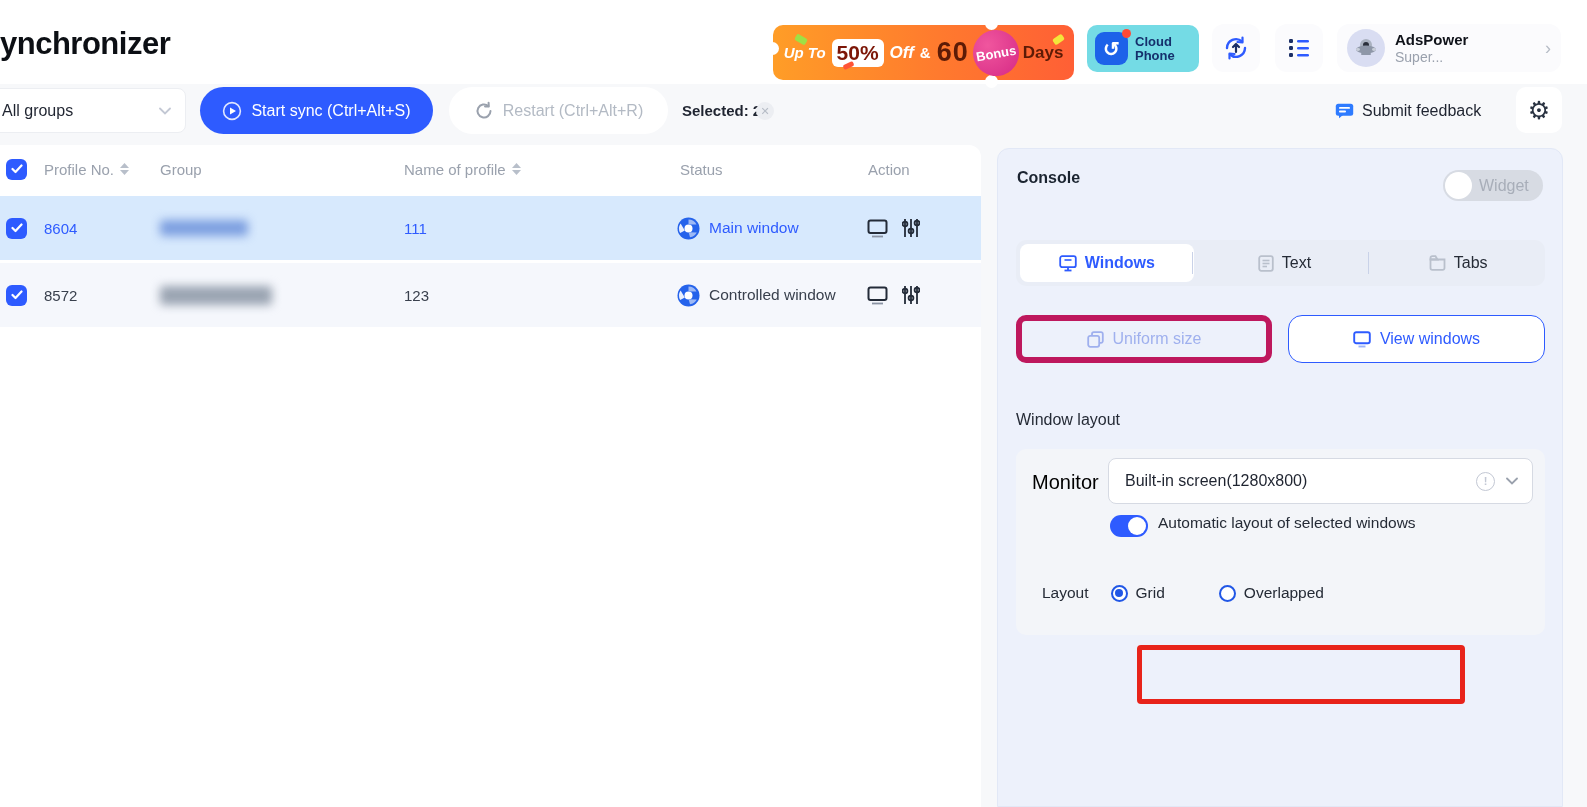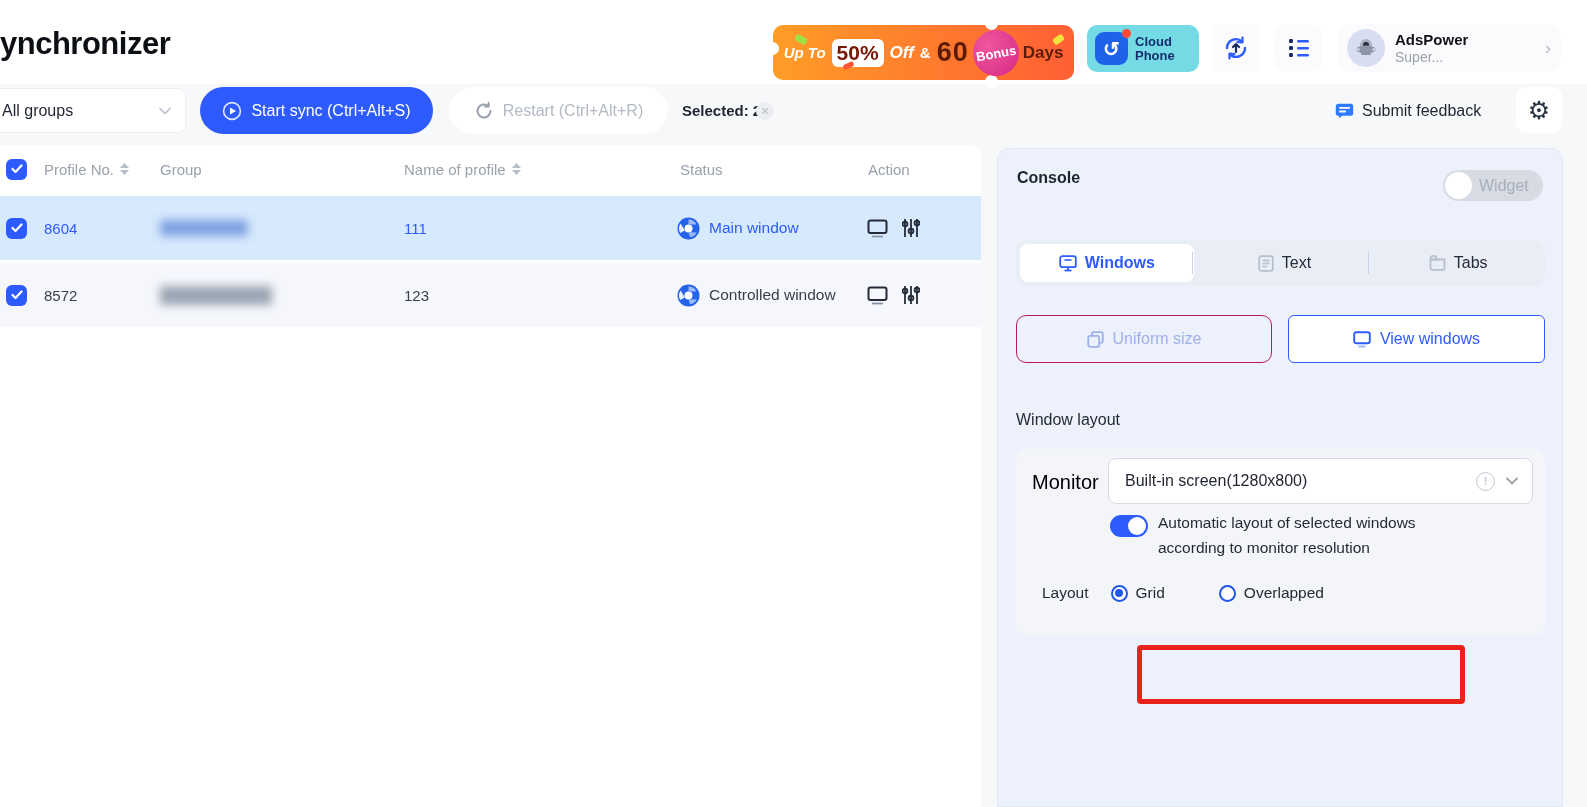--- a/index.html
+++ b/index.html
@@ -63,22 +63,22 @@
   
   .panel{left:997px;top:148px;width:566px;height:659px;background:#edf1fb;border:1px solid #e2e8f6;border-radius:12px 12px 0 0;box-sizing:border-box;}
   .console-title{left:1017px;top:169px;font-size:16px;font-weight:600;color:#1b2430;}
   .widget-toggle{left:1443px;top:170px;width:100px;height:31px;border-radius:16px;background:#d7dbe3;display:flex;align-items:center;}
   .widget-knob{width:27px;height:27px;border-radius:50%;background:#fff;margin-left:2px;}
   .widget-label{color:#a8aeb9;font-size:16px;margin-left:7px;}
   .tabbar{left:1016px;top:240px;width:529px;height:46px;background:#e9edf6;border-radius:10px;display:flex;}
   .tab{flex:1;display:flex;align-items:center;justify-content:center;gap:8px;font-size:16px;color:#252b36;}
   .tab-active{background:#fff;border-radius:8px;margin:4px;color:#2e5bff;font-weight:600;}
   .tab-sep{position:absolute;top:12px;width:1px;height:22px;background:#c9d2e8;}
-  .uniform-btn{left:1016px;top:315px;width:256px;height:48px;border:1px solid #be185d;border-radius:10px;display:flex;align-items:center;justify-content:center;gap:9px;color:#9fb0ee;font-size:16px;box-sizing:border-box;}
-  .view-btn{left:1288px;top:315px;width:257px;height:48px;background:#fff;border:1.5px solid #2e5bff;border-radius:6px;display:flex;align-items:center;justify-content:center;gap:9px;color:#2e5bff;font-size:16px;box-sizing:border-box;}
+  .uniform-btn{left:1016px;top:315px;width:256px;height:48px;border:6px solid #be185d;border-radius:10px;display:flex;align-items:center;justify-content:center;gap:9px;color:#9fb0ee;font-size:16px;box-sizing:border-box;}
+  .view-btn{left:1288px;top:315px;width:257px;height:48px;background:#fff;border:1.5px solid #2e5bff;border-radius:14px;display:flex;align-items:center;justify-content:center;gap:9px;color:#2e5bff;font-size:16px;box-sizing:border-box;}
   .wl-title{left:1016px;top:411px;font-size:16px;color:#252b36;}
   .graybox{left:1016px;top:449px;width:529px;height:186px;background:#f3f5f9;border-radius:10px;}
   .monitor-label{left:1032px;top:471px;font-size:20px;color:#000000;}
   .monitor-select{left:1108px;top:458px;width:425px;height:46px;background:#fff;border:1px solid #d6dae3;border-radius:8px;display:flex;align-items:center;box-sizing:border-box;padding:0 14px 0 16px;}
   .monitor-value{font-size:16px;color:#1f2430;}
   .info-circ{margin-left:auto;width:17px;height:17px;border-radius:50%;border:1.5px solid #c3c8d4;color:#c3c8d4;font-size:11px;font-weight:700;display:flex;align-items:center;justify-content:center;}
   .blue-toggle{left:1110px;top:515px;width:38px;height:22px;border-radius:11px;background:#2e5bff;}
   .blue-knob{position:absolute;right:2px;top:2px;width:18px;height:18px;border-radius:50%;background:#fff;}
   .auto-text{left:1158px;top:510px;font-size:15.5px;color:#252b36;line-height:25px;}
   .layout-row{left:1042px;top:581px;height:24px;display:flex;align-items:center;gap:8px;font-size:15.5px;color:#252b36;}
@@ -392,21 +392,20 @@
     <svg width="12" height="8" viewBox="0 0 12 8" style="margin-left:11px;">
       <polyline points="1,1.5 6,6.5 11,1.5" fill="none" stroke="#9aa1ad" stroke-width="1.8" stroke-linecap="round"></polyline>
     </svg>
   </div>
 
   <div class="abs blue-toggle">
     <span class="blue-knob"></span>
   </div>
   <div class="abs auto-text">
     <div>Automatic layout of selected windows</div>
-    <div>according to monitor resolution</div>
   </div>
 
   <div class="abs layout-row">
     <span>Layout</span>
     <span class="radio" style="margin-left:14px;">
         <span class="in"></span>
       </span>
     <span>Grid</span>
     <span class="radio" style="margin-left:46px;"></span>
     <span>Overlapped</span>

